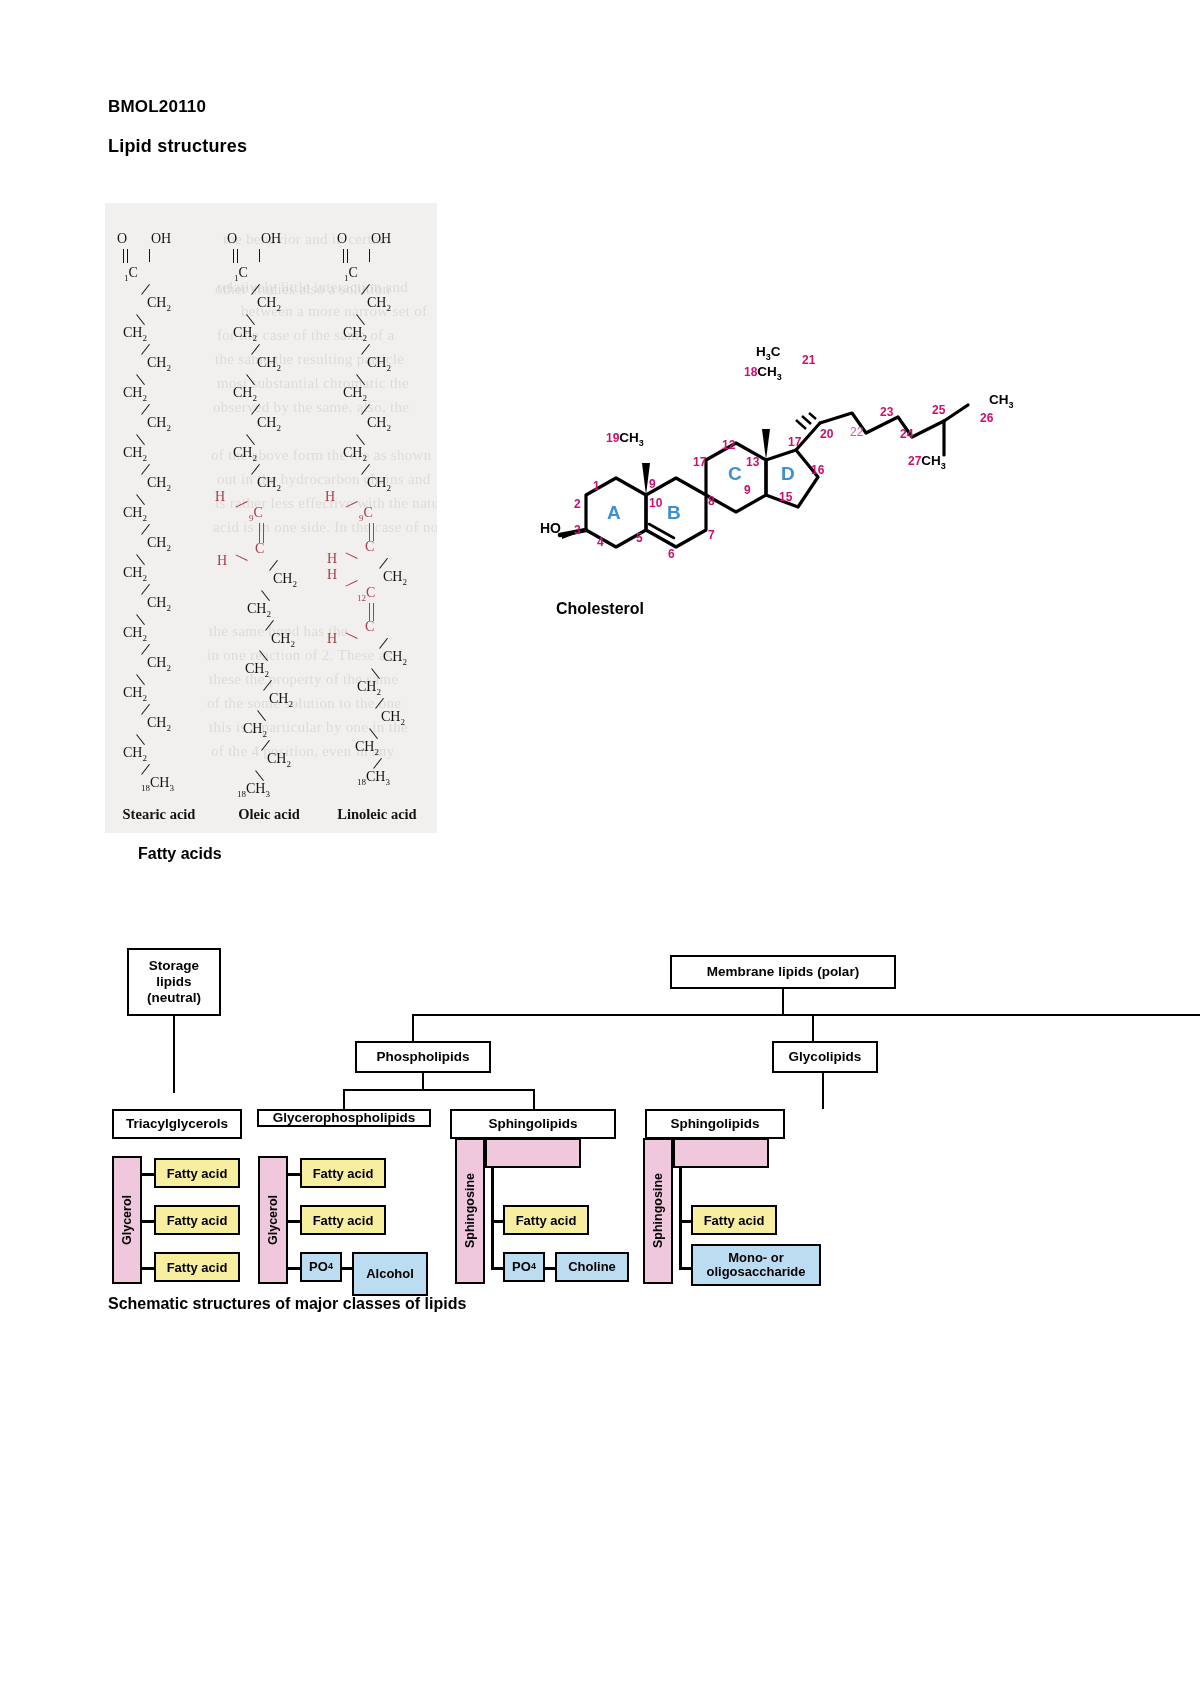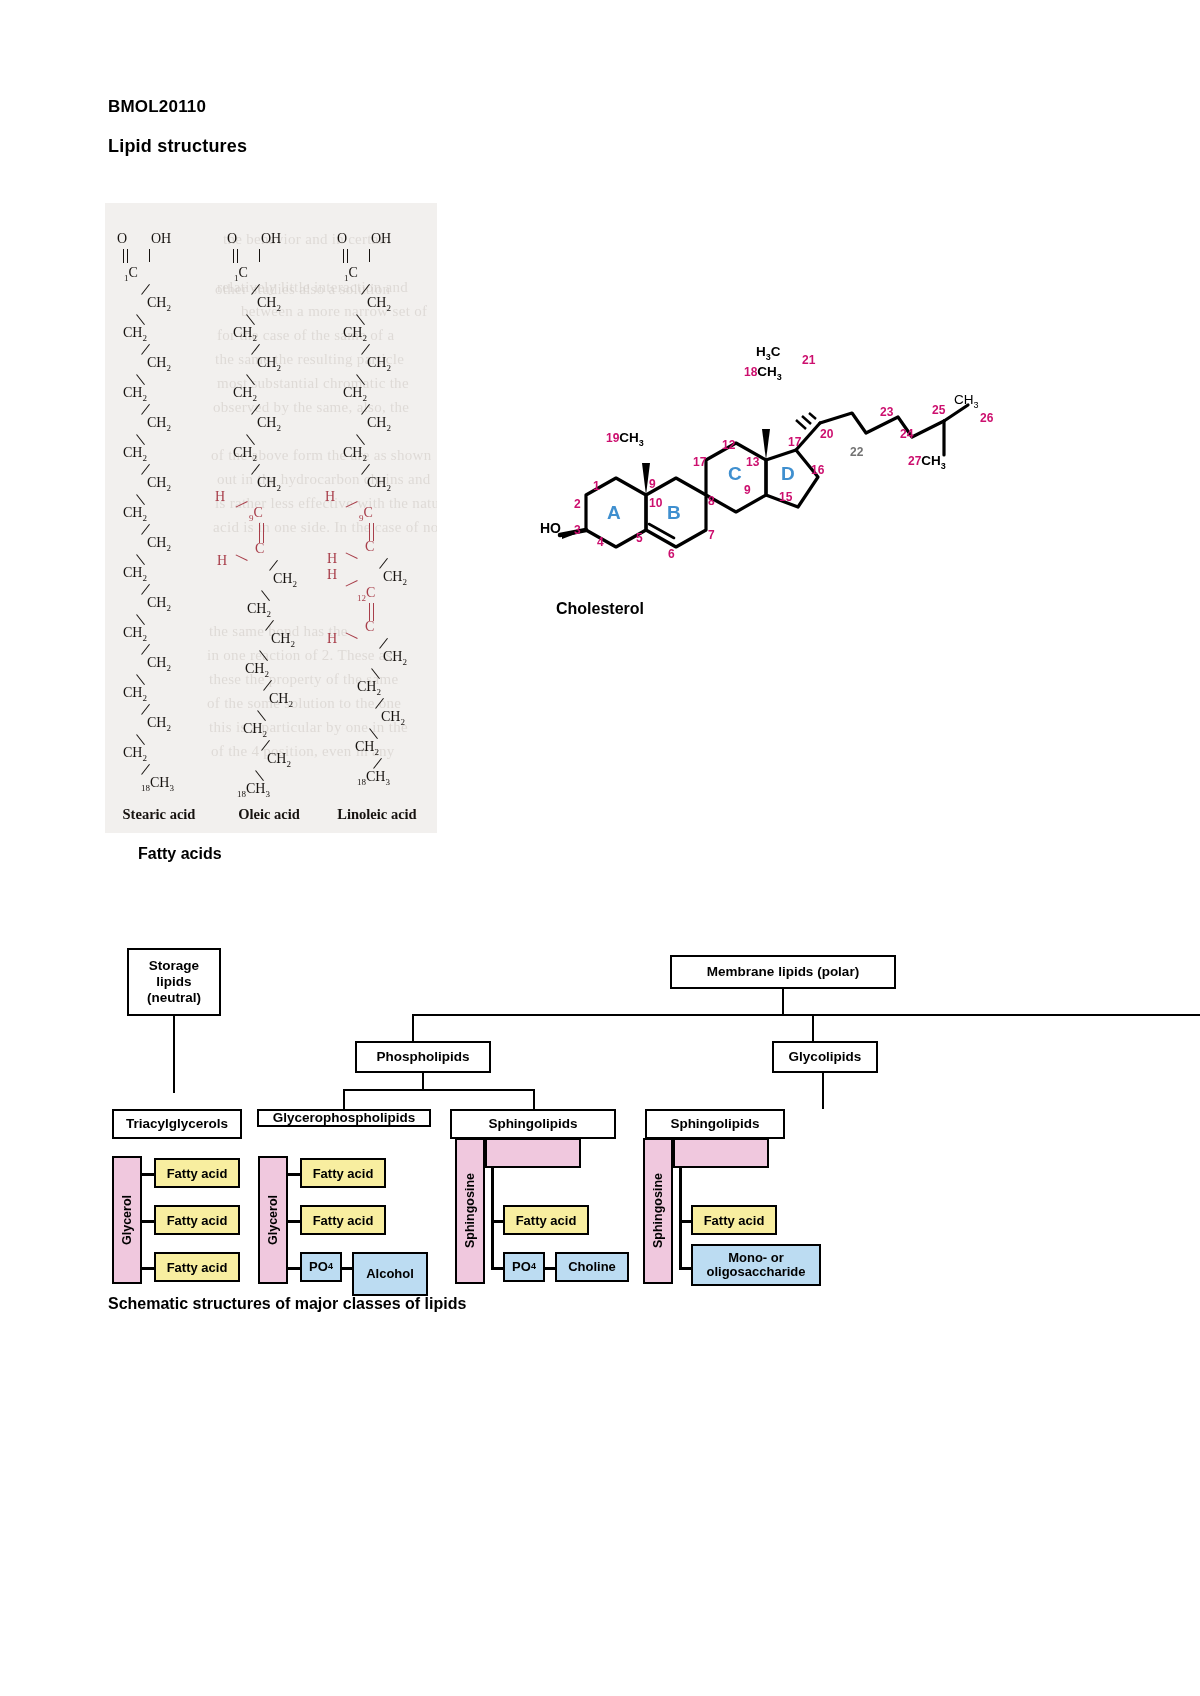--- a/index.html
+++ b/index.html
@@ -338,21 +338,21 @@
 
   
   <div style="position:absolute;left:-8px;top:185px;font-weight:bold;font-size:14px;">HO</div>
 
   <div style="position:absolute;left:196px;top:29px;font-weight:bold;font-size:13.5px;"><span style="color:#cc0f6e;font-size:12px;">18</span>CH<sub style="font-size:9px;">3</sub></div>
 
   <div style="position:absolute;left:58px;top:95px;font-weight:bold;font-size:13.5px;"><span style="color:#cc0f6e;font-size:12px;">19</span>CH<sub style="font-size:9px;">3</sub></div>
 
   <div style="position:absolute;left:208px;top:9px;font-weight:bold;font-size:13.5px;">H<sub style="font-size:9px;">3</sub>C</div>
 
-  <div style="position:absolute;left:406px;top:57px;font-weight:normal;font-size:13.5px;">CH<sub style="font-size:9px;">3</sub></div>
+  <div style="position:absolute;left:441px;top:57px;font-weight:bold;font-size:13.5px;">CH<sub style="font-size:9px;">3</sub></div>
   <div style="position:absolute;left:432px;top:76px;color:#cc0f6e;font-weight:bold;font-size:12px;">26</div>
 
   <div style="position:absolute;left:360px;top:118px;font-weight:bold;font-size:13.5px;"><span style="color:#cc0f6e;font-size:12px;">27</span>CH<sub style="font-size:9px;">3</sub></div>
 
   
   <div style="position:absolute;left:59px;top:167px;color:#3f8fcf;font-weight:bold;font-size:19px;">A</div>
   <div style="position:absolute;left:119px;top:167px;color:#3f8fcf;font-weight:bold;font-size:19px;">B</div>
   <div style="position:absolute;left:180px;top:128px;color:#3f8fcf;font-weight:bold;font-size:19px;">C</div>
   <div style="position:absolute;left:233px;top:128px;color:#3f8fcf;font-weight:bold;font-size:19px;">D</div>
 
@@ -369,21 +369,21 @@
   <div style="position:absolute;left:101px;top:161px;color:#cc0f6e;font-weight:bold;font-size:12px;">10</div>
   <div style="position:absolute;left:145px;top:120px;color:#cc0f6e;font-weight:bold;font-size:12px;">17</div>
   <div style="position:absolute;left:174px;top:103px;color:#cc0f6e;font-weight:bold;font-size:12px;">12</div>
   <div style="position:absolute;left:198px;top:120px;color:#cc0f6e;font-weight:bold;font-size:12px;">13</div>
   <div style="position:absolute;left:196px;top:148px;color:#cc0f6e;font-weight:bold;font-size:12px;">9</div>
   <div style="position:absolute;left:231px;top:155px;color:#cc0f6e;font-weight:bold;font-size:12px;">15</div>
   <div style="position:absolute;left:263px;top:128px;color:#cc0f6e;font-weight:bold;font-size:12px;">16</div>
   <div style="position:absolute;left:240px;top:100px;color:#cc0f6e;font-weight:bold;font-size:12px;">17</div>
   <div style="position:absolute;left:272px;top:92px;color:#cc0f6e;font-weight:bold;font-size:12px;">20</div>
   <div style="position:absolute;left:254px;top:18px;color:#cc0f6e;font-weight:bold;font-size:12px;">21</div>
-  <div style="position:absolute;left:302px;top:90px;color:#737373;font-weight:bold;font-size:12px;margin-top:20px;">22</div>
+  <div style="position:absolute;left:302px;top:90px;color:#ec4899;font-weight:normal;font-size:12px;">22</div>
   <div style="position:absolute;left:332px;top:70px;color:#cc0f6e;font-weight:bold;font-size:12px;">23</div>
   <div style="position:absolute;left:352px;top:92px;color:#cc0f6e;font-weight:bold;font-size:12px;">24</div>
   <div style="position:absolute;left:384px;top:68px;color:#cc0f6e;font-weight:bold;font-size:12px;">25</div>
 </div>
 
 <div class="caption" id="chol-caption">Cholesterol</div>
 
 <div id="chart">
 
   <div class="nbox" id="box-storage" style="left:127px;top:18px;width:94px;height:68px;flex-direction:column;">

